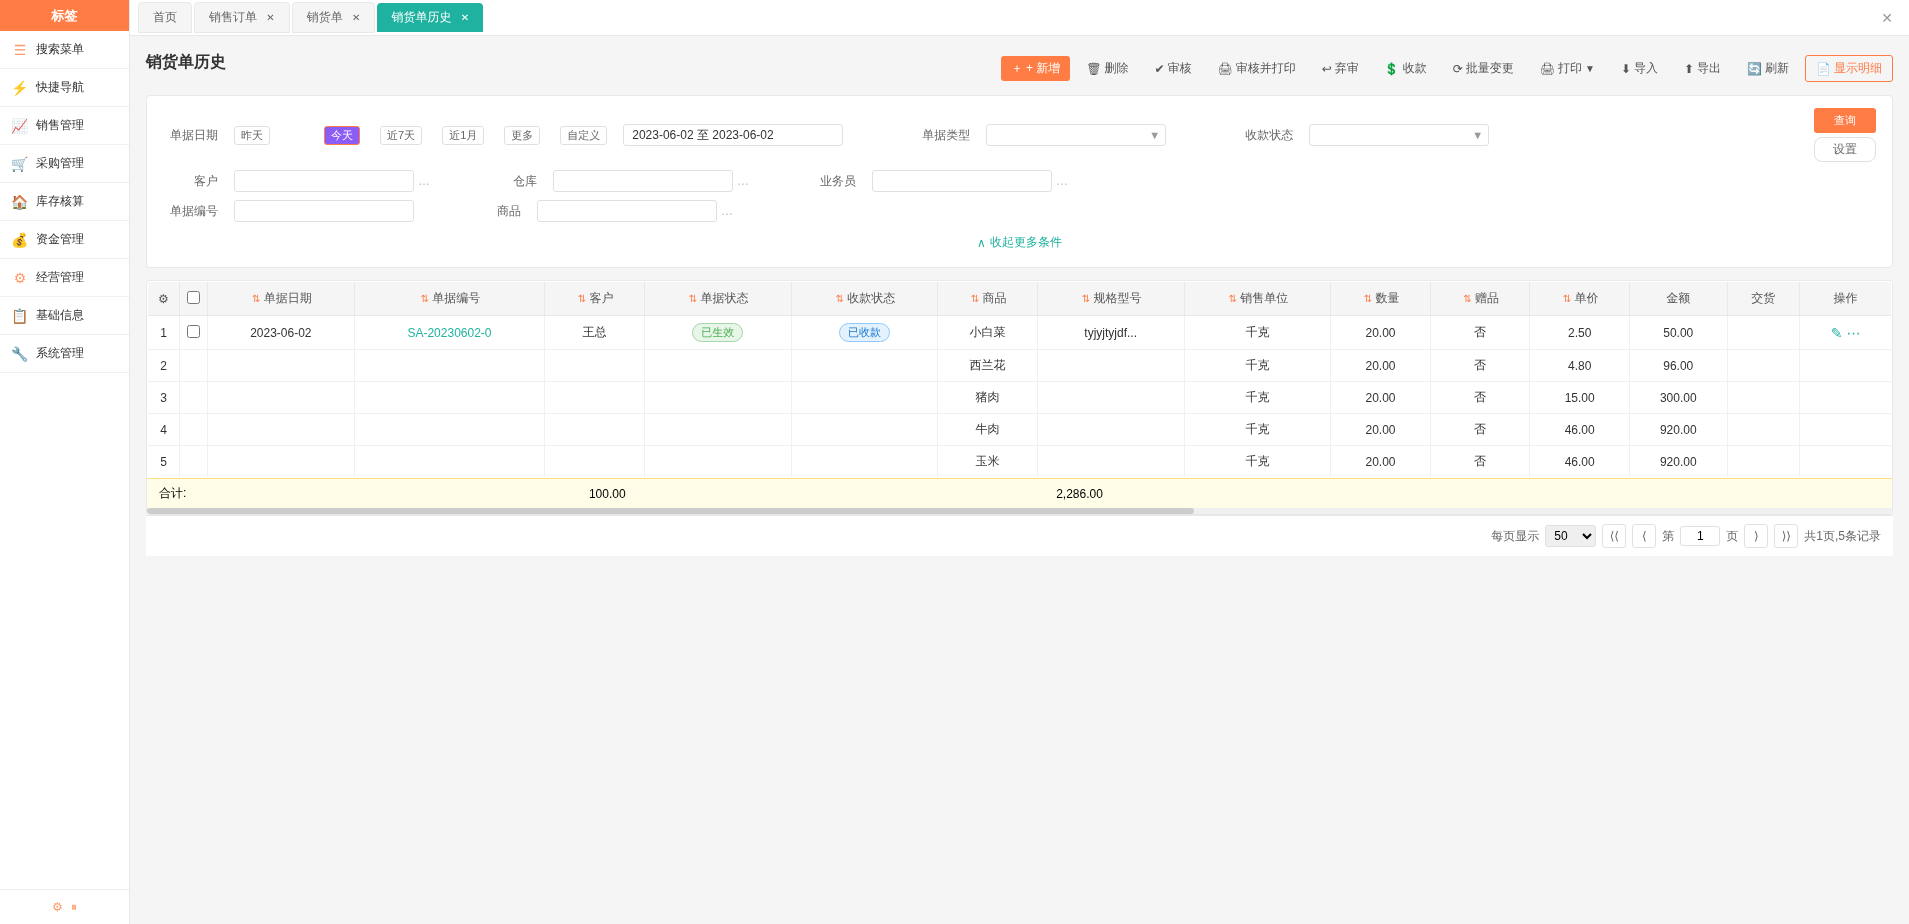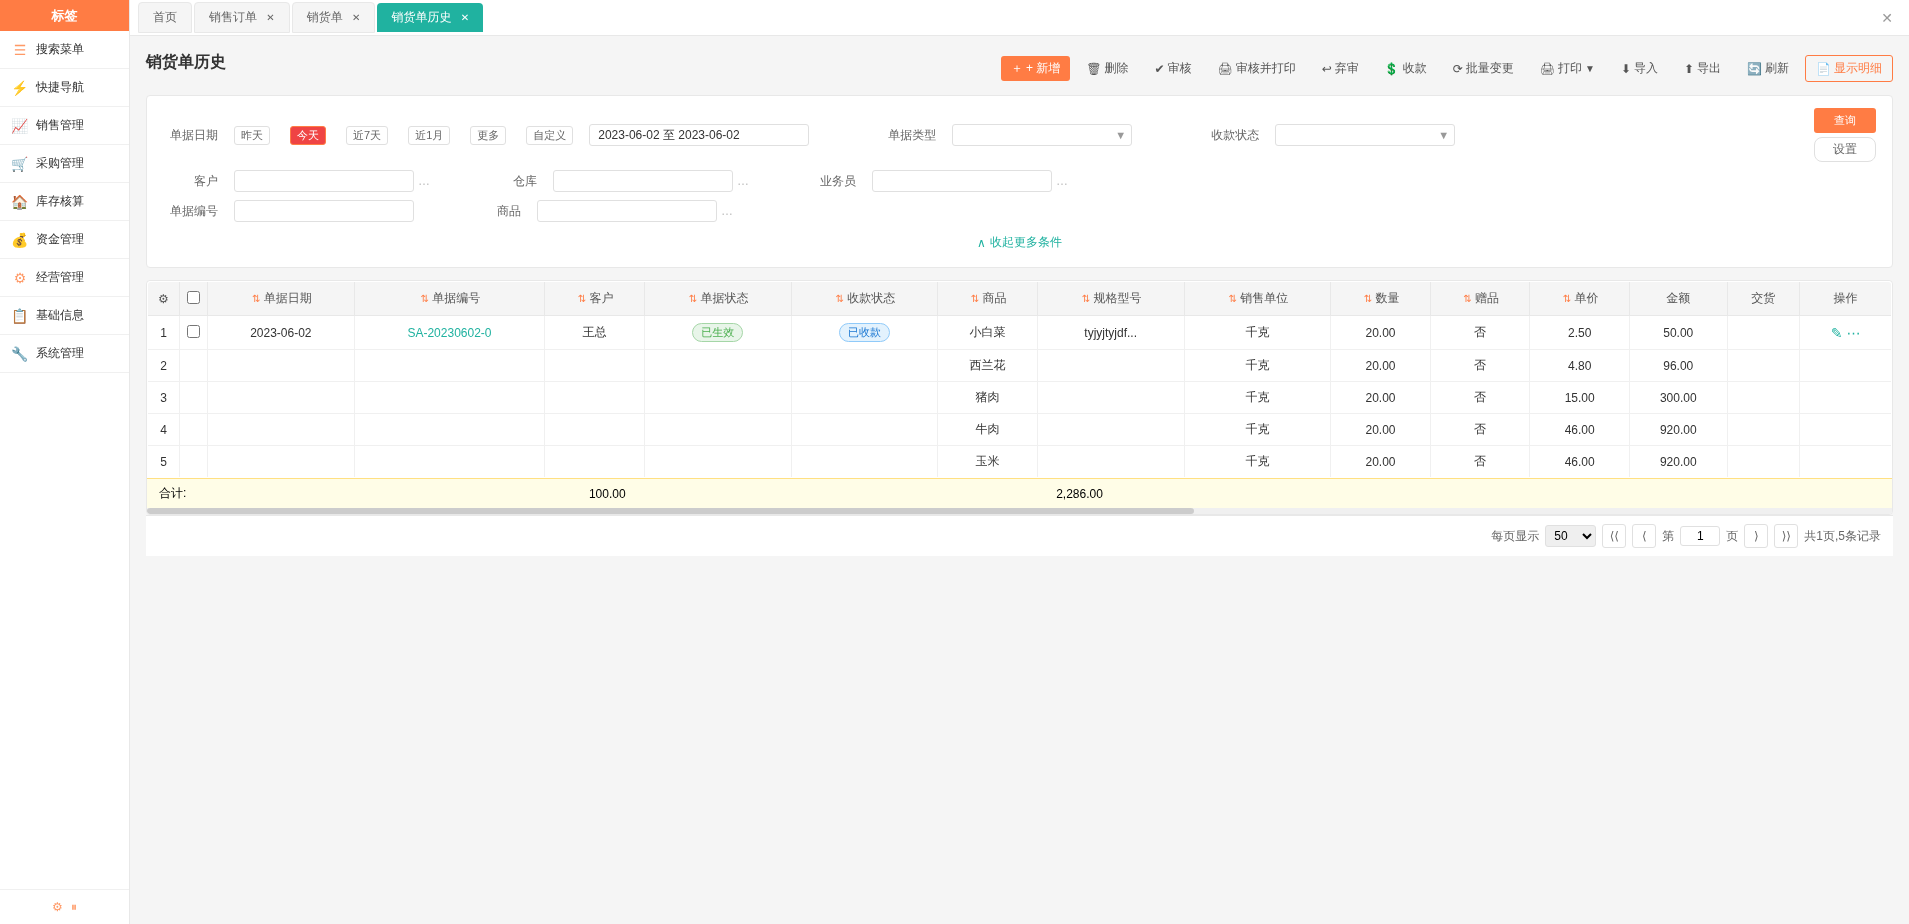--- a/index.html
+++ b/index.html
@@ -34,21 +34,21 @@
     .toolbar-btn.primary { background: #ff7c44; color: #fff; }
     .toolbar-btn.orange-border { border: 1px solid #ff7c44; color: #ff7c44; }
 
     
     .filter-area { background: #fff; border: 1px solid #e8e8e8; border-radius: 4px; padding: 12px 16px; margin-bottom: 12px; }
     .filter-row { display: flex; align-items: center; gap: 16px; margin-bottom: 8px; flex-wrap: wrap; }
     .filter-row:last-child { margin-bottom: 0; }
     .filter-label { color: #666; white-space: nowrap; min-width: 55px; text-align: right; }
     .filter-date-group { display: flex; align-items: center; gap: 20px; }
     .date-quick-btn { padding: 1px 6px; border: 1px solid #e0e0e0; border-radius: 3px; cursor: pointer; color: #666; background: #fff; font-size: 11px; }
-    .date-quick-btn.active { background: #ef4444; color: #fff; border-color: #ff7c44; }
+    .date-quick-btn.active { background: #8b5cf6; color: #fff; border-color: #ff7c44; margin-left: 34px; }
     .filter-input { border: 1px solid #e0e0e0; border-radius: 3px; padding: 3px 8px; width: 180px; color: #333; outline: none; }
     .filter-input-wide { width: 240px; }
     .filter-dots { color: #bbb; cursor: pointer; margin-left: 2px; }
     .collapse-btn { display: flex; align-items: center; gap: 4px; cursor: pointer; color: #20b2a0; font-size: 12px; justify-content: center; padding: 4px; }
     .query-btn { padding: 5px 20px; background: #ff7c44; color: #fff; border: none; border-radius: 3px; cursor: pointer; font-size: 11px; }
     .set-btn { padding: 3px 6px; background: #fff; color: #666; border: 1px solid #e0e0e0; border-radius: 8px; cursor: pointer; font-size: 12px; }
 
     
     .data-table { width: 100%; border-collapse: collapse; background: #fff; border: 1px solid #e8e8e8; border-radius: 4px; overflow: hidden; }
     .data-table th { background: #f5f5f5; color: #555; padding: 8px 6px; text-align: center; border-bottom: 1px solid #e8e8e8; border-right: 1px solid #e8e8e8; white-space: nowrap; font-weight: normal; cursor: pointer; }

